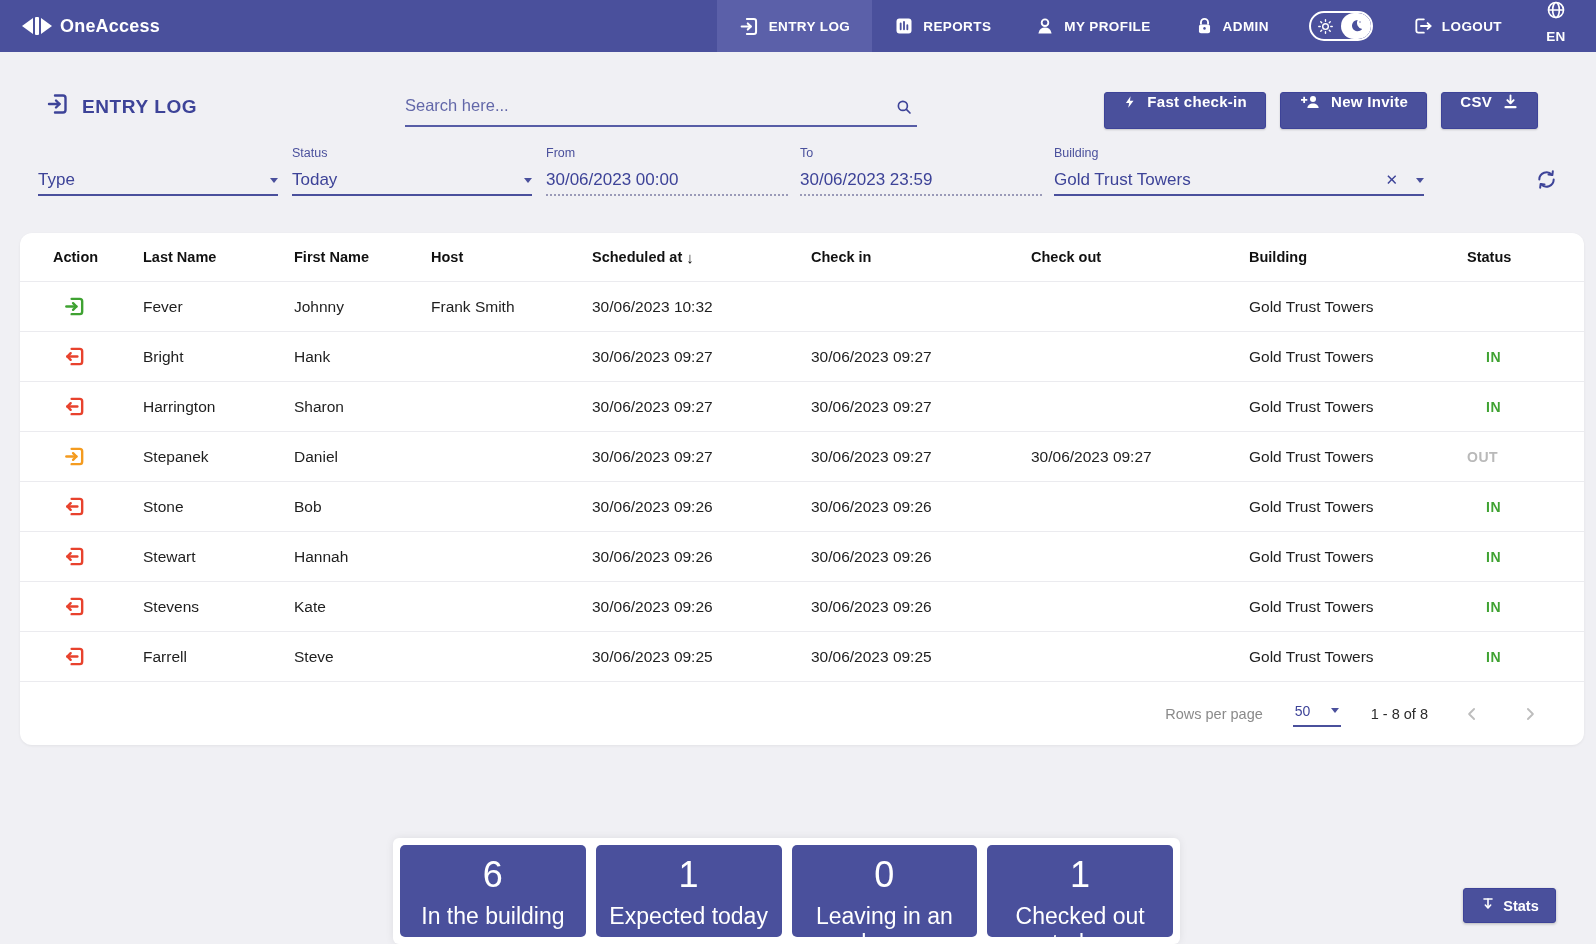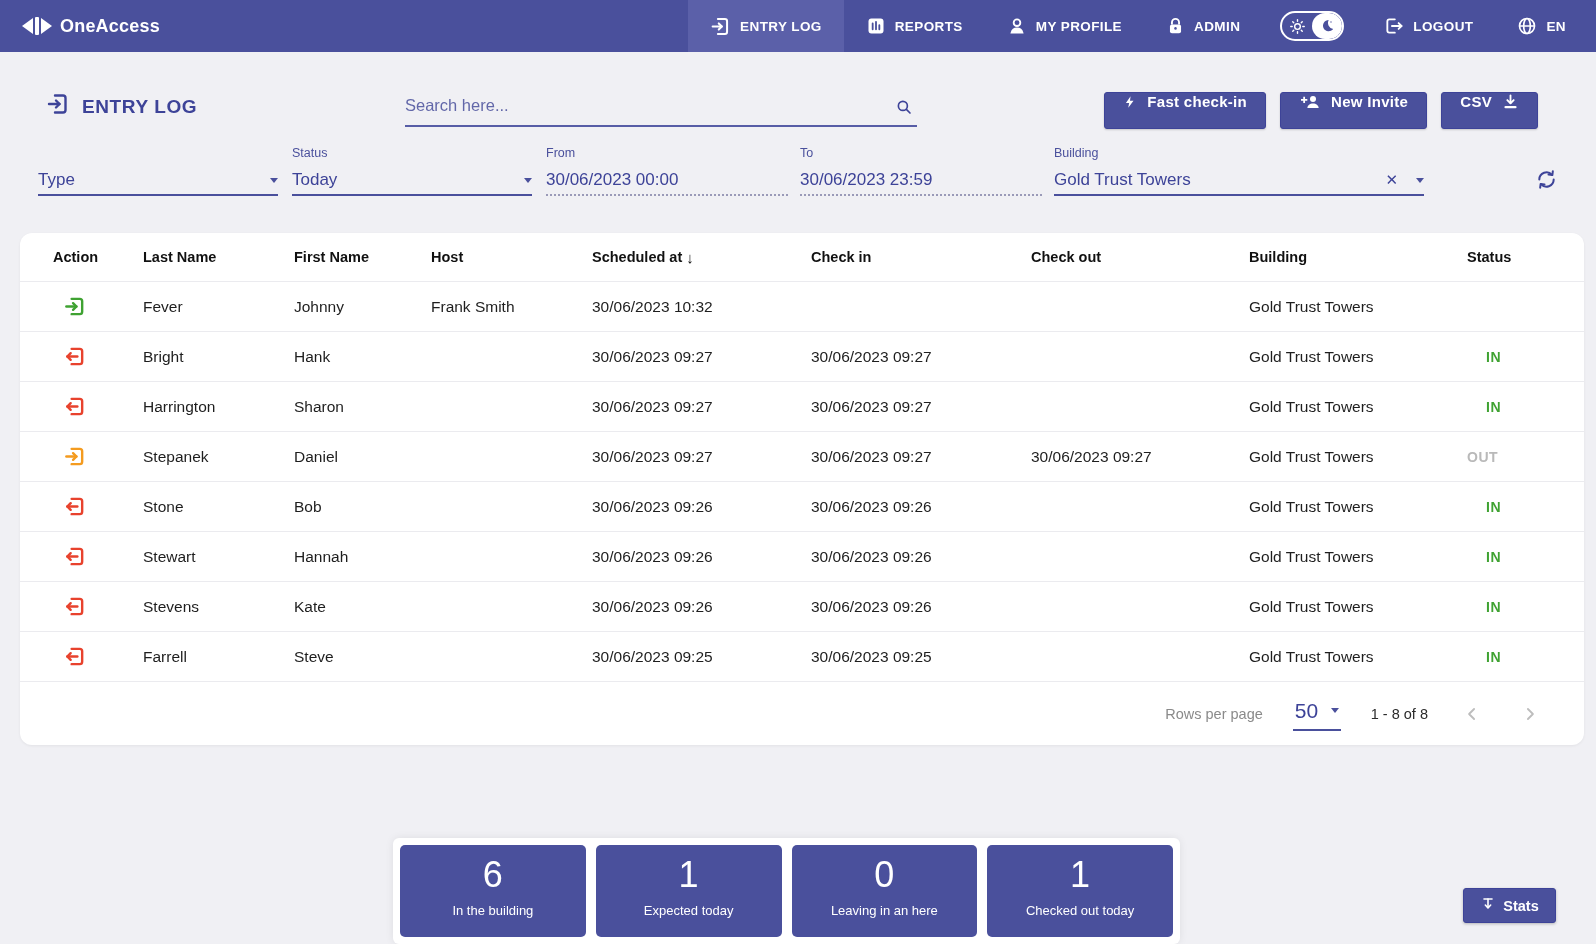--- a/index.html
+++ b/index.html
@@ -57,29 +57,29 @@
   .tbody .trow { height:50px; border-top:1px solid #ebebef; font-size:15.5px; color:#1e1e1e; }
   .action-cell { display:flex; align-items:center; padding-left:10px; }
   .action-btn { background:none; border:none; cursor:pointer; padding:0; display:flex; }
   .act-green { color:#3fa232; } .act-red { color:#e8422d; } .act-orange { color:#f49b1f; }
   .status-cell { font-size:14px; font-weight:bold; letter-spacing:.5px; }
   .status-IN { color:#3fa232;margin-left:19px; } .status-OUT { color:#b9b9b9; }
 
   
   .pagination { display:flex; align-items:center; justify-content:flex-end; height:64px; padding-right:40px; gap:30px; border-top:1px solid #ebebef; }
   .pp-label { color:#8a8a8a; font-size:14.5px; }
-  .pp-select { display:flex; align-items:center; color:#3d4398; font-size:21px; border-bottom:2px solid #4a509c; padding:2px 2px 6px 2px; min-width:48px; cursor:pointer; }
+  .pp-select { display:flex; align-items:center; color:#3d4398; font-size:14px; border-bottom:2px solid #4a509c; padding:2px 2px 6px 2px; min-width:48px; cursor:pointer; }
   .pp-range { color:#2b2b2b; font-size:14.5px; }
   .chev { color:#bdbdbd; background:none; border:none; cursor:pointer; display:flex; padding:4px; }
 
   
   .stats-panel { position:absolute; left:393px; top:838px; width:787px; height:106px; background:#fff; border-radius:6px; box-shadow:0 0 8px rgba(0,0,0,.08); display:flex; gap:10px; padding:7px; }
   .stat-card { flex:1; background:#4a509c; border-radius:5px; color:#fff; text-align:center; padding-top:8px; }
   .stat-value { font-size:36px; line-height:44px; }
-  .stat-label { font-size:13px; margin-top:6px; }
+  .stat-label { font-size:23px; margin-top:6px; }
   .stats-btn { position:absolute; right:40px; top:888px; height:35px; width:93px; background:#4a509c; border:1px solid #3d4398; color:#fff; border-radius:3px; font-family:inherit; font-size:14.5px; font-weight:bold; display:flex; align-items:center; justify-content:center; gap:7px; cursor:pointer; box-shadow:0 1px 3px rgba(0,0,0,.25); }
 </style>
 </head>
 <body>
 
 <div class="page">
 
   <div class="navbar">
     <div class="logo">
       <span class="logo-glyph">
@@ -151,21 +151,21 @@
       <div class="nav-item">
         <span>
           <svg width="20" height="20" viewBox="0 0 24 24" fill="none" stroke="currentColor" stroke-width="2.2" stroke-linecap="round" stroke-linejoin="round">
               <path d="M13 4H6.5A2.5 2.5 0 0 0 4 6.5v11A2.5 2.5 0 0 0 6.5 20H13"></path>
               <path d="M9.5 12H21"></path>
               <path d="M17.5 8.5L21 12l-3.5 3.5"></path>
             </svg>
         </span>
         <span>LOGOUT</span>
       </div>
-      <div class="nav-item" style="padding-right:30px;">
+      <div class="nav-item" style="padding-right:30px;flex-direction:column;">
         <span>
           <svg width="20" height="20" viewBox="0 0 24 24" fill="none" stroke="currentColor" stroke-width="2" stroke-linecap="round">
               <circle cx="12" cy="12" r="9"></circle>
               <ellipse cx="12" cy="12" rx="4" ry="9"></ellipse>
               <path d="M3.5 12h17"></path>
             </svg>
         </span>
         <span>EN</span>
       </div>
     </div>

